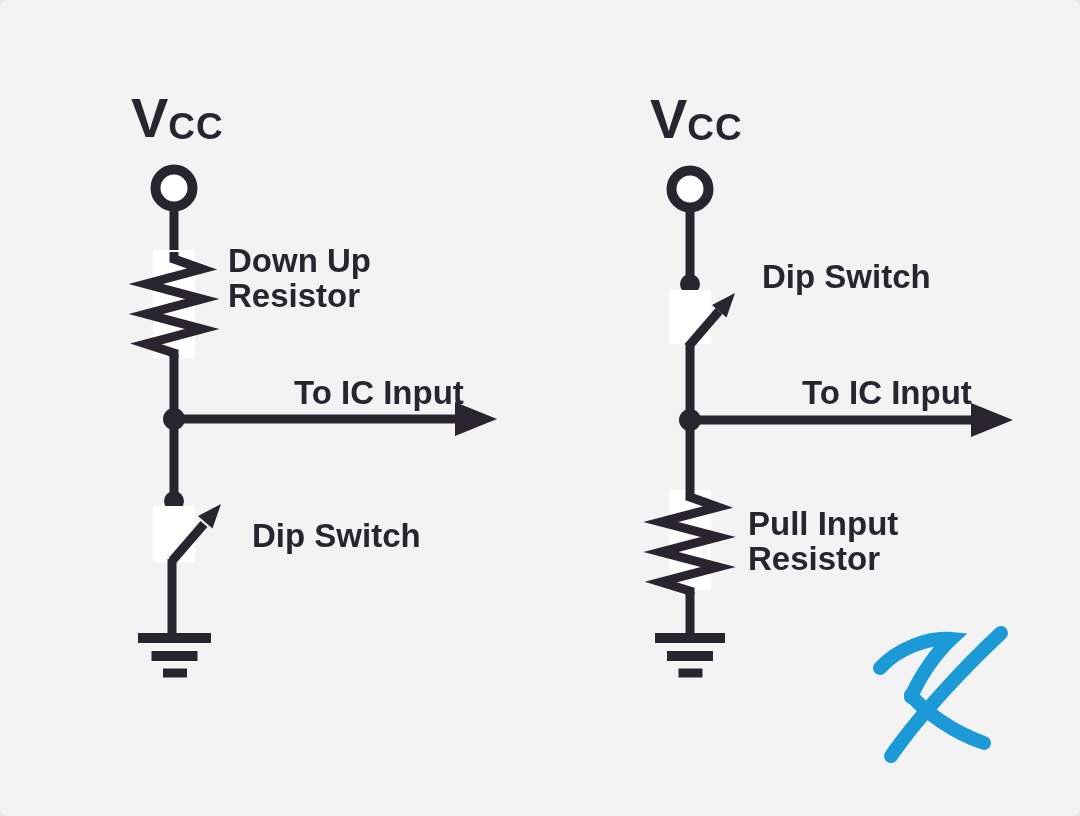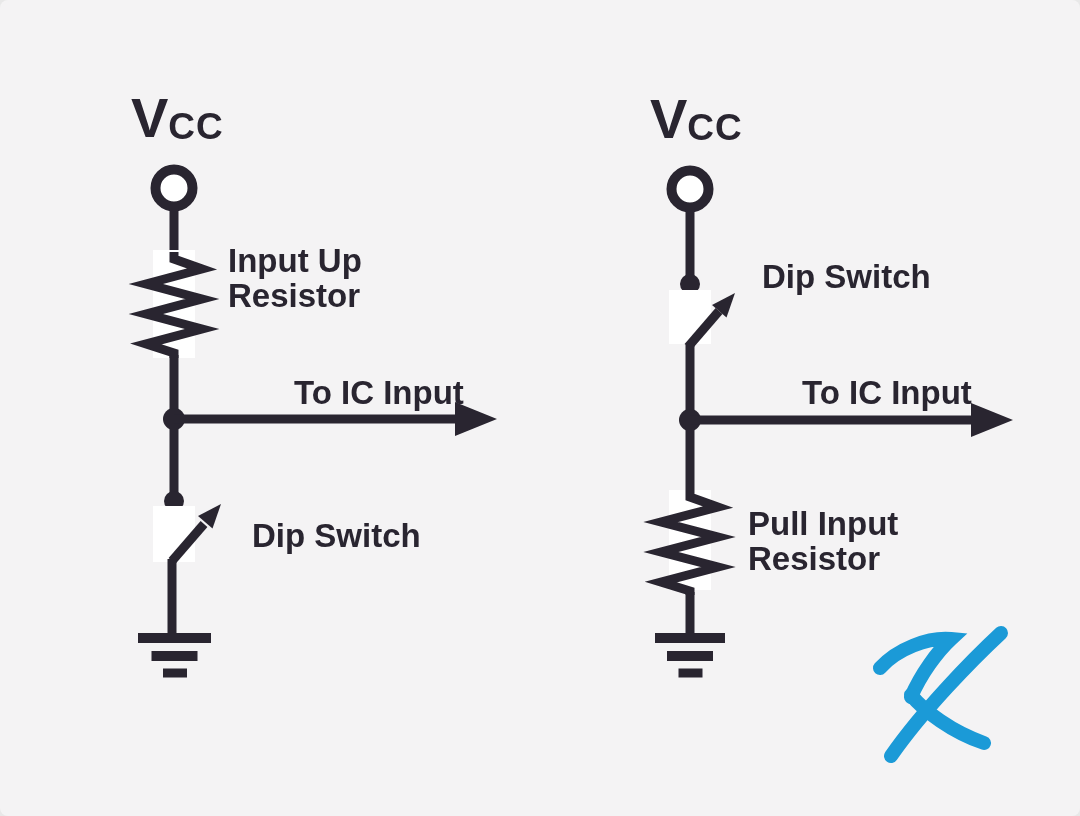--- a/index.html
+++ b/index.html
@@ -110,21 +110,21 @@
 
     <g stroke="#1b9ad7" fill="none" stroke-linecap="round">
       <path d="M 880 668 C 897 649 928 637 951 639 C 937 652 921 674 911 697" stroke-width="14"></path>
       <path d="M 1001 633 C 973 659 923 710 891 756" stroke-width="14"></path>
       <path d="M 911 695 C 924 711 952 732 984 743" stroke-width="14"></path>
     </g>
   </svg>
 
   <div class="vcc" style="left:131px; top:90px;"><span>V</span><span class="sub">CC</span></div>
 
-  <div class="label" style="left:228px; top:243px;"><span>Input Up</span><br><span>Resistor</span></div>
+  <div class="label" style="left:228px; top:243px;"><span>Down Up</span><br><span>Resistor</span></div>
 
   <div class="label" style="left:294px; top:375px;">To IC Input</div>
 
   <div class="label" style="left:252px; top:518px;">Dip Switch</div>
 
   <div class="vcc" style="left:650px; top:91px;"><span>V</span><span class="sub">CC</span></div>
 
   <div class="label" style="left:762px; top:259px;">Dip Switch</div>
 
   <div class="label" style="left:802px; top:375px;">To IC Input</div>

